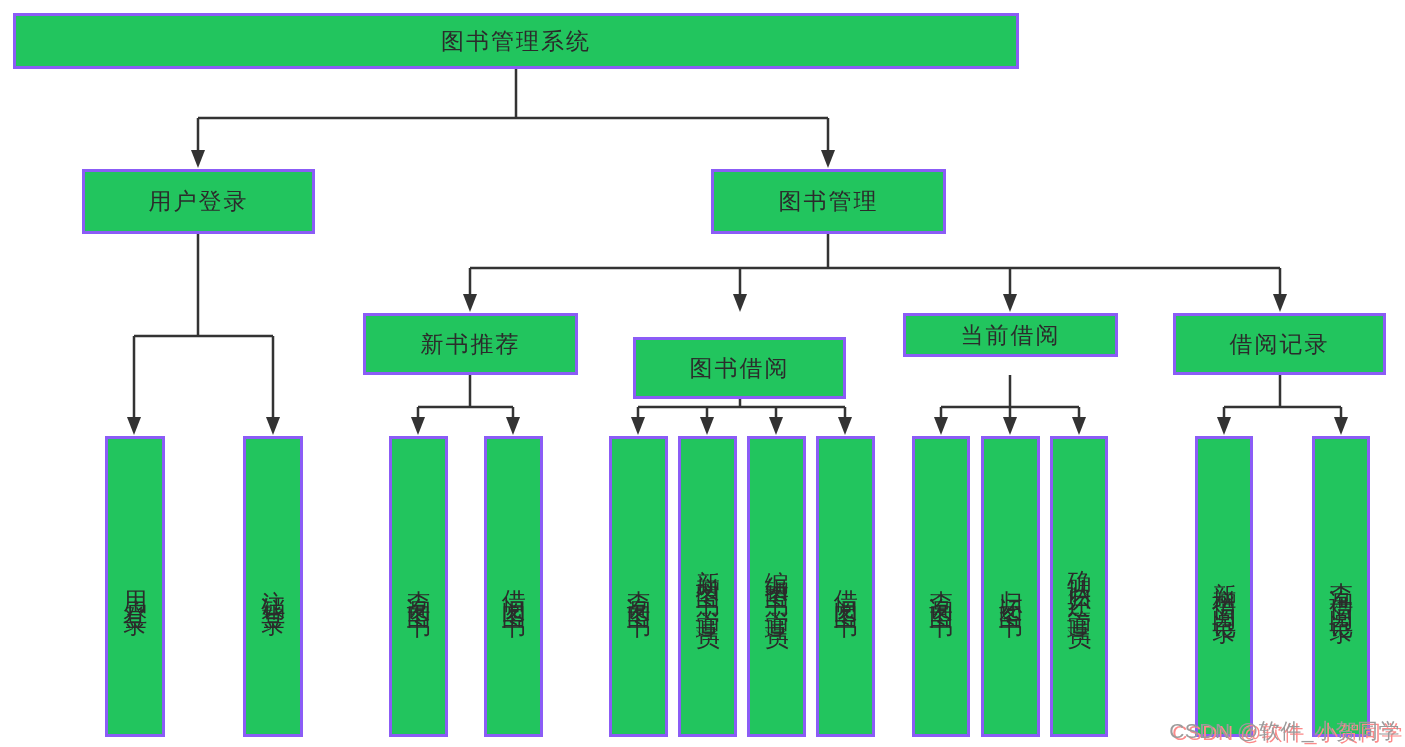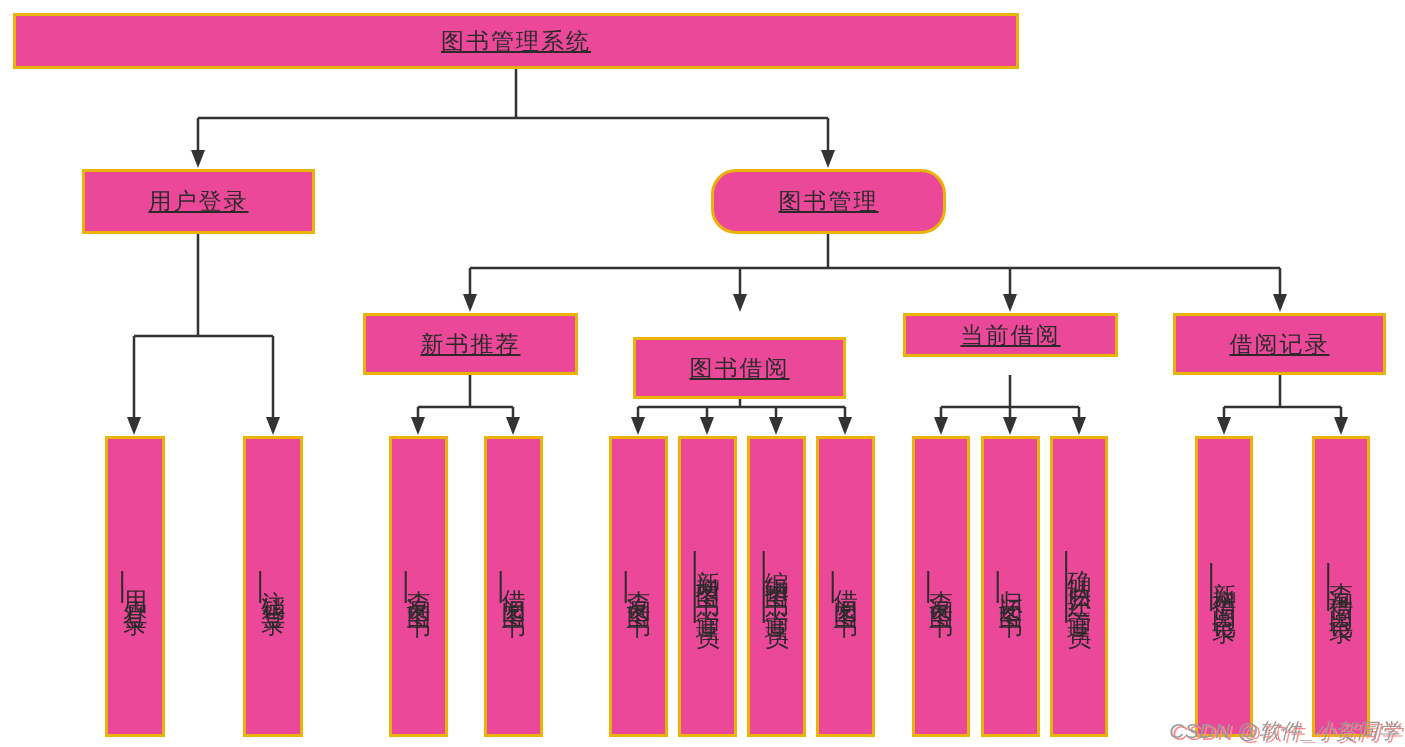--- a/index.html
+++ b/index.html
@@ -8,41 +8,40 @@
     width:1405px;
     height:747px;
     background:#ffffff;
     font-family:"Liberation Sans","DejaVu Sans",sans-serif;
     overflow:hidden;
   }
   svg.lines{position:absolute;left:0;top:0;}
   .box{
     position:absolute;
     box-sizing:border-box;
-    border:3px solid #eab308;
-    background:#ec4899;
+    border:3px solid #8b5cf6;
+    background:#22c55e;
     display:flex;
     align-items:center;
     justify-content:center;
     color:#2b2b2b;
     text-align:center;
-    text-decoration:underline;
   }
   .hbox{font-size:23px;letter-spacing:2px;}
   .vbox{
     writing-mode:vertical-rl;
     text-orientation:mixed;
     font-size:24px;
     letter-spacing:8px;
     line-height:1.1;
   }
   
   .p-root {left:13px;  top:13px;  width:1006px;height:56px;}
   .p-l2a  {left:82px;  top:169px; width:233px; height:65px;}
-  .p-l2b  {left:711px; top:169px; width:235px; height:65px;border-radius:25px;}
+  .p-l2b  {left:711px; top:169px; width:235px; height:65px;}
   .p-l3a  {left:363px; top:313px; width:215px; height:62px;text-align:right;}
   .p-l3b  {left:633px; top:313px; width:213px; height:62px;margin-top:24px;}
   .p-l3c  {left:903px; top:313px; width:215px; height:44px;}
   .p-l3d  {left:1173px;top:313px; width:213px; height:62px;}
   .leaf   {top:436px;  height:301px;}
   .p-f01{left:105px; width:60px;}
   .p-f02{left:243px; width:60px;}
   .p-f03{left:389px; width:59px;}
   .p-f04{left:484px; width:59px;}
   .p-f05{left:609px; width:59px;}
@@ -56,21 +55,20 @@
   .p-f13{left:1312px;width:58px;}
   .watermark{
     position:absolute;
     right:5px;
     bottom:2px;
     font-size:21px;
     color:#9b9b9b;
     text-shadow:3px 2px 0 #fc8a8a;
     letter-spacing:0.5px;
     white-space:nowrap;
-    font-style:italic;
   }
 </style>
 </head>
 <body>
 
 <div class="canvas">
 
   <svg class="lines" width="1405" height="747" viewBox="0 0 1405 747">
     <g stroke="#333333" stroke-width="2.5" fill="none">
 

